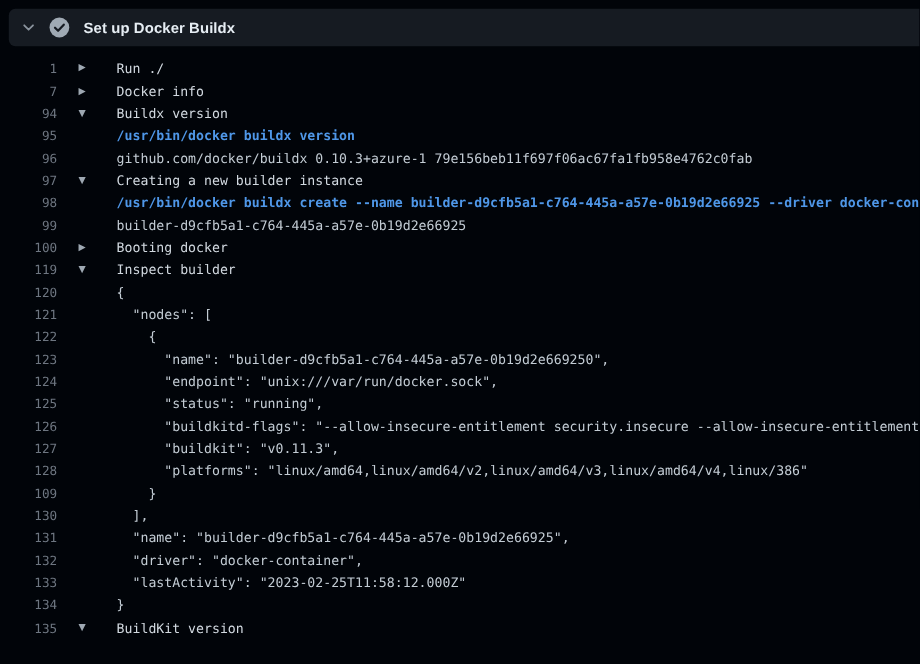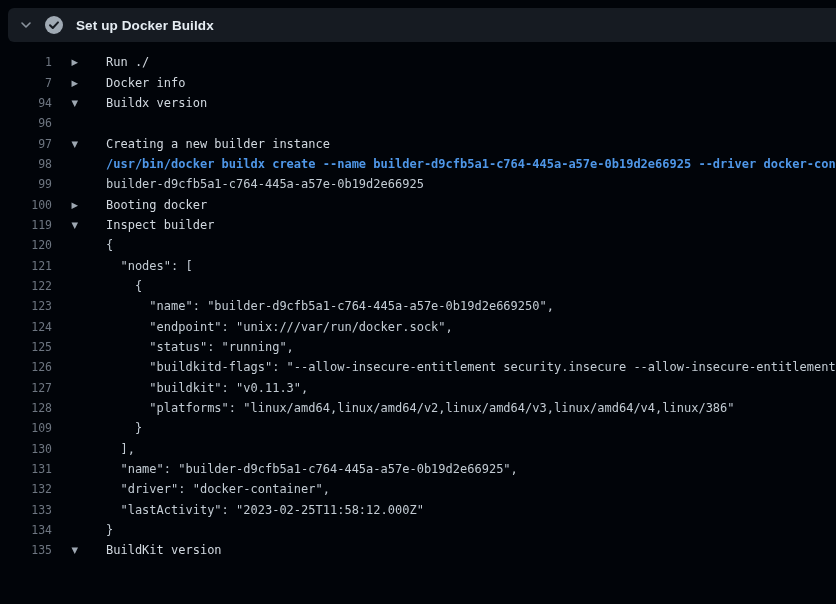--- a/index.html
+++ b/index.html
@@ -80,21 +80,22 @@
       </svg>
     </span>
     <span class="step-title">Set up Docker Buildx</span>
   </div>
 
   <div class="log">
     <div id="rows">
         <div class="row group"><a class="num">1</a><span class="prefix">▶</span><span class="text">Run ./</span></div>
         <div class="row group"><a class="num">7</a><span class="prefix">▶</span><span class="text">Docker info</span></div>
         <div class="row group"><a class="num">94</a><span class="prefix">▼</span><span class="text">Buildx version</span></div>
-        <div class="row out"><a class="num">96</a><span class="prefix"></span></div>
+        <div class="row cmd"><a class="num">95</a><span class="prefix"></span><span class="text">/usr/bin/docker buildx version</span></div>
+        <div class="row out"><a class="num">96</a><span class="prefix"></span><span class="text">github.com/docker/buildx 0.10.3+azure-1 79e156beb11f697f06ac67fa1fb958e4762c0fab</span></div>
         <div class="row group"><a class="num">97</a><span class="prefix">▼</span><span class="text">Creating a new builder instance</span></div>
         <div class="row cmd"><a class="num">98</a><span class="prefix"></span><span class="text">/usr/bin/docker buildx create --name builder-d9cfb5a1-c764-445a-a57e-0b19d2e66925 --driver docker-container</span></div>
         <div class="row out"><a class="num">99</a><span class="prefix"></span><span class="text">builder-d9cfb5a1-c764-445a-a57e-0b19d2e66925</span></div>
         <div class="row group"><a class="num">100</a><span class="prefix">▶</span><span class="text">Booting docker</span></div>
         <div class="row group"><a class="num">119</a><span class="prefix">▼</span><span class="text">Inspect builder</span></div>
         <div class="row out"><a class="num">120</a><span class="prefix"></span><span class="text">{</span></div>
         <div class="row out"><a class="num">121</a><span class="prefix"></span><span class="text">  "nodes": [</span></div>
         <div class="row out"><a class="num">122</a><span class="prefix"></span><span class="text">    {</span></div>
         <div class="row out"><a class="num">123</a><span class="prefix"></span><span class="text">      "name": "builder-d9cfb5a1-c764-445a-a57e-0b19d2e669250",</span></div>
         <div class="row out"><a class="num">124</a><span class="prefix"></span><span class="text">      "endpoint": "unix:///var/run/docker.sock",</span></div>

